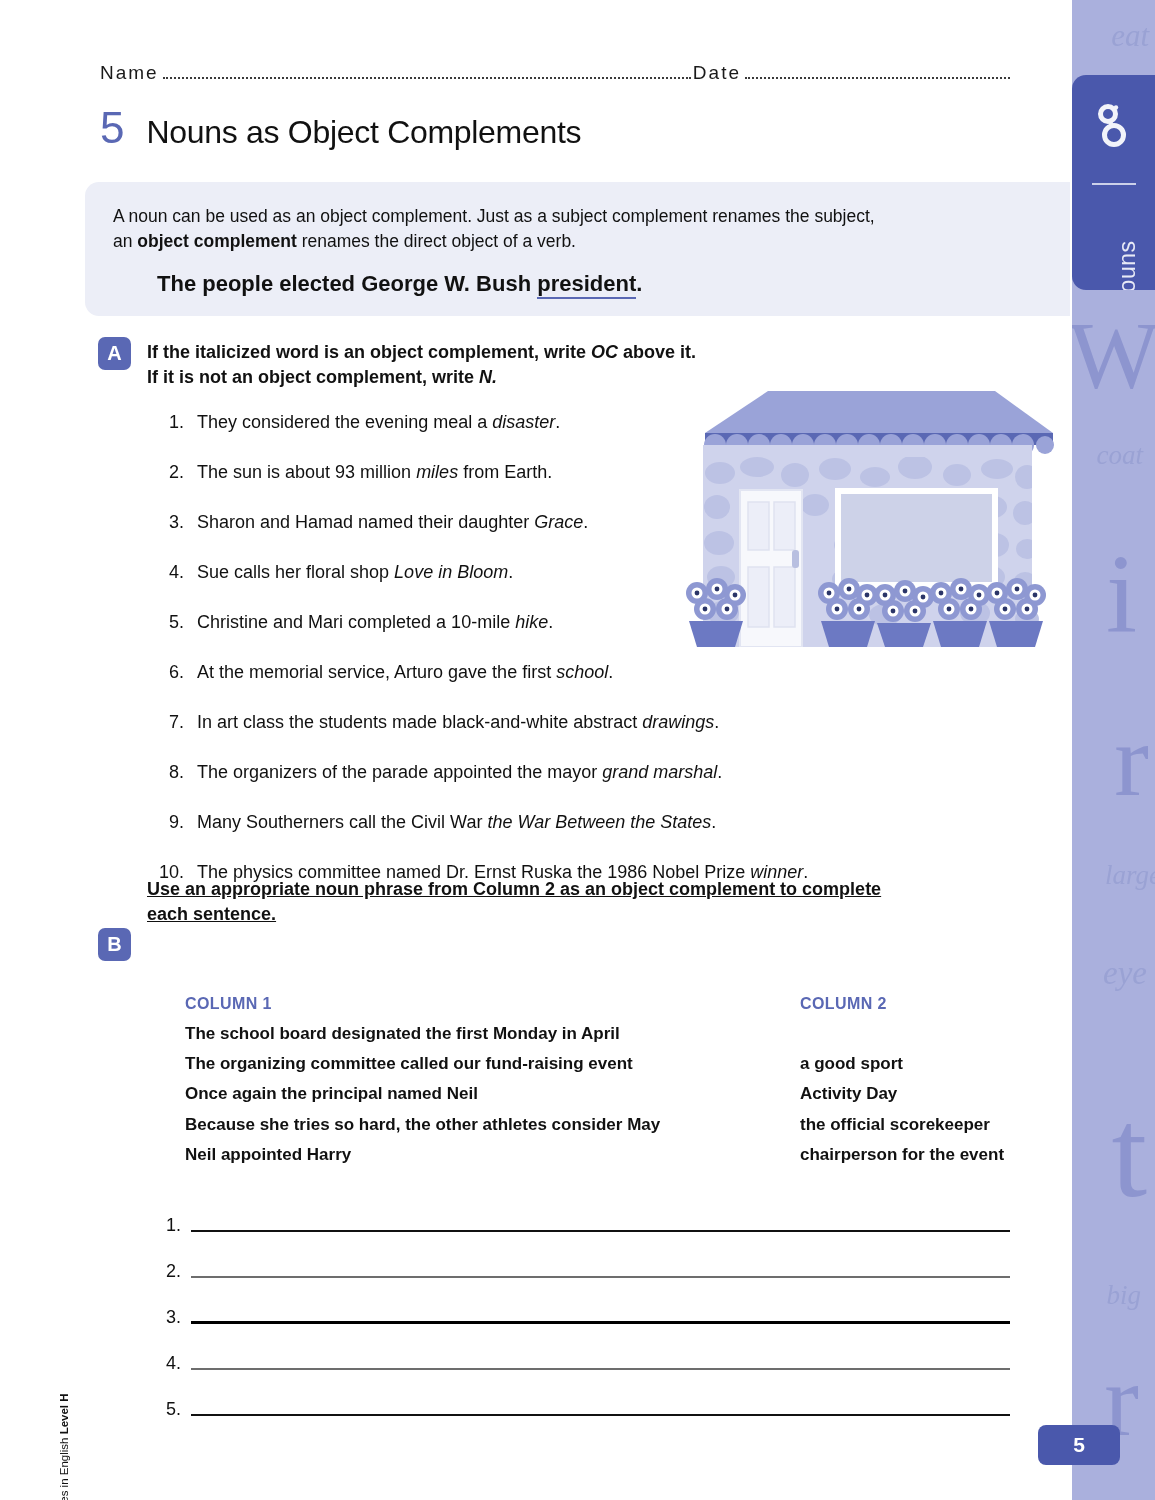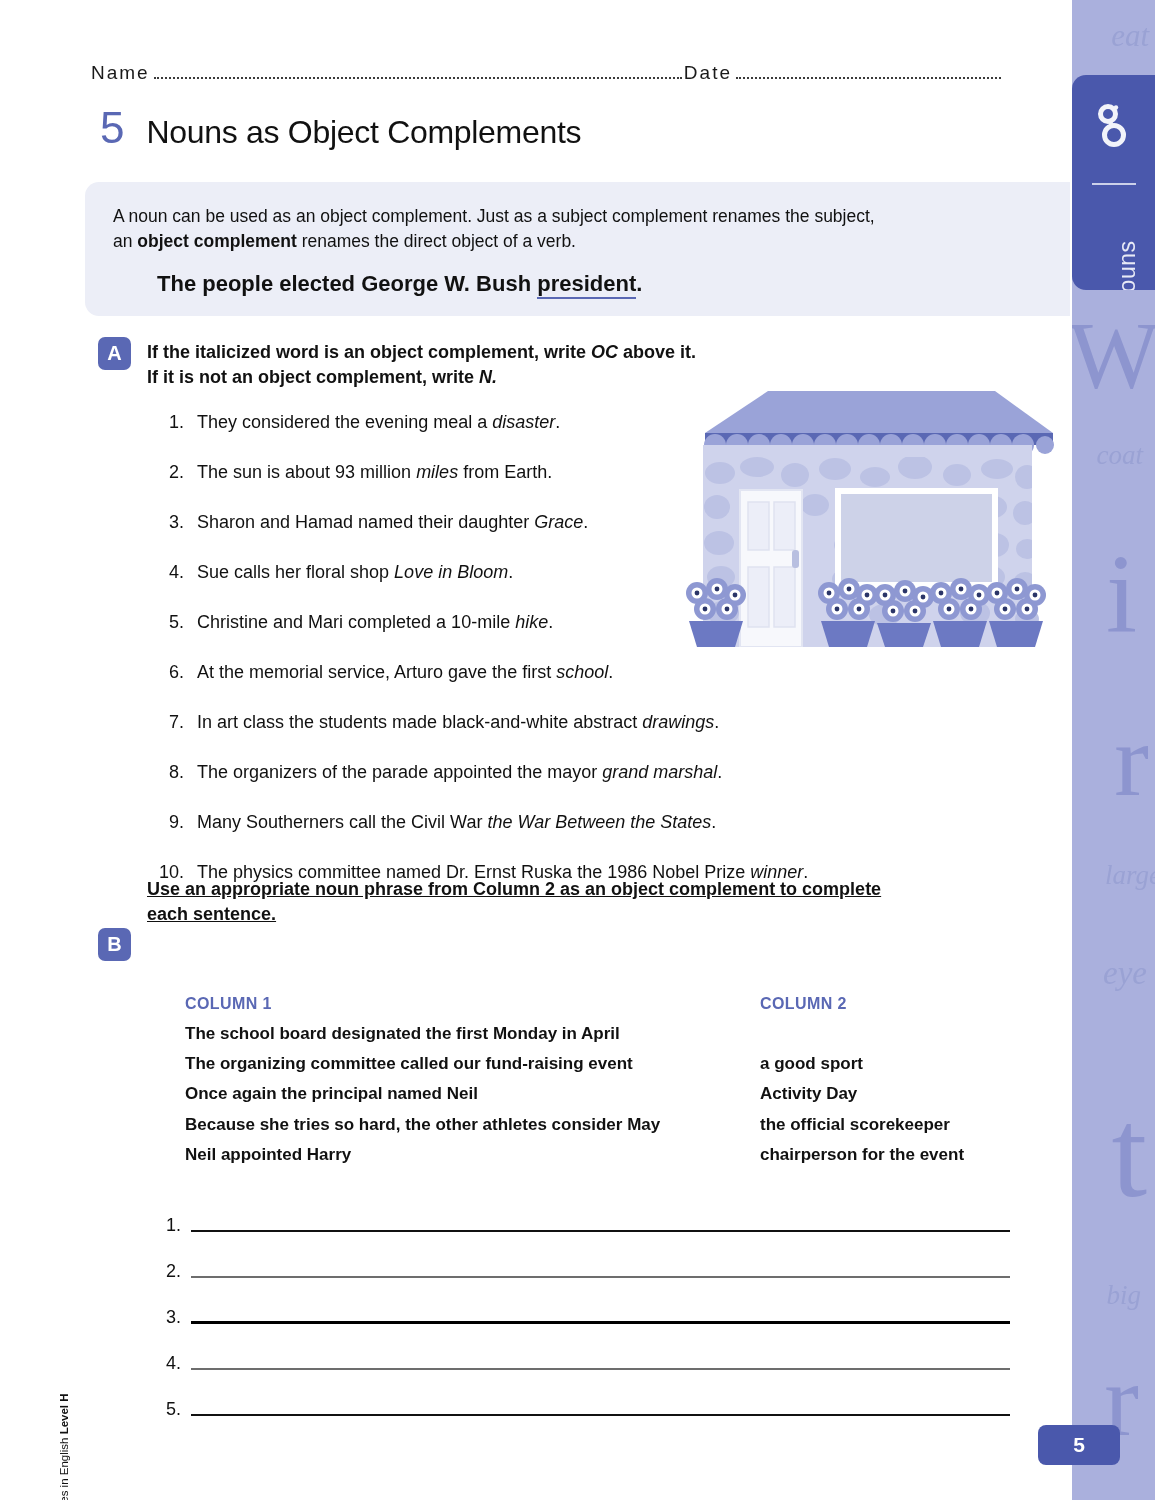--- a/index.html
+++ b/index.html
@@ -67,21 +67,21 @@
     width: 82px; height: 40px;
     background: #4a58ac;
     border-radius: 8px;
     color: #fff;
     font-size: 21px; font-weight: bold;
     display: flex; align-items: center; justify-content: center;
   }
 
   
   .namedate {
-    position: absolute; left: 91px; top: 62px;
+    position: absolute; left: 100px; top: 62px;
     width: 912px; height: 30px;
     display: flex; align-items: baseline;
     font-size: 19px; color: #1a1a1a;
     letter-spacing: 2px;
   }
   .nd-label { flex: 0 0 auto; white-space: nowrap; }
   .nd-dots {
     flex: 1 1 auto;
     height: 1px;
     margin: 0 2px 4px 4px;
@@ -143,21 +143,21 @@
   .li-txt i { font-style: italic; }
 
   
   .shop { position: absolute; left: 675px; top: 385px; width: 385px; height: 262px; }
 
   
   .col-wrap { position: absolute; left: 185px; top: 990px; width: 830px; }
   .col-head {
     color: #5a68b4; font-size: 16px; font-weight: bold; letter-spacing: .4px;
   }
-  .col-row { display: flex; font-size: 17px; font-weight: bold; color: #111; line-height: 1.79; }
+  .col-row { display: flex; font-size: 17px; font-weight: bold; color: #111; line-height: 1.79; gap: 40px; }
   .col-1 { flex: 0 0 575px; }
   .col-2 { flex: 1 1 auto; }
 
   
   .ans-wrap { position: absolute; left: 155px; top: 1190px; width: 855px; }
   .ans-row { display: flex; align-items: flex-end; height: 46px; }
   .ans-num { flex: 0 0 36px; text-align: right; padding-right: 10px; font-size: 18px; color: #111; }
   .ans-line { flex: 1 1 auto; border-bottom: 2px solid #111; margin-bottom: 4px; }
   .ans-line.light { border-bottom: 2px solid #6d6d6d; }
   .ans-line.heavy { border-bottom: 3px solid #000; }

